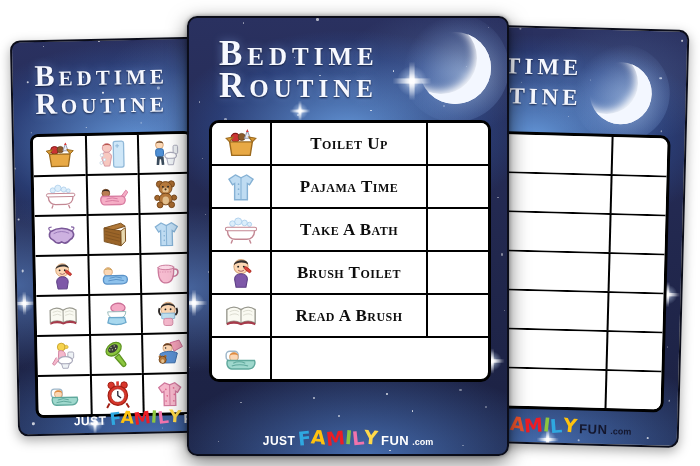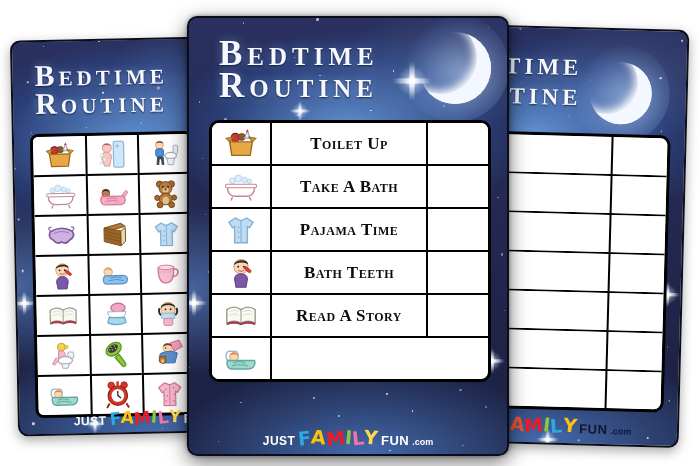--- a/index.html
+++ b/index.html
@@ -656,84 +656,84 @@
           </div>
           <div class="ccell">
             <span class="rlabel">Toilet Up</span>
           </div>
           <div class="ccell"></div>
         </div>
         <div class="crow">
           <div class="ccell">
             <span class="icon">
               <svg viewBox="0 0 48 48">
+                <path d="M16 7l8 4 8-4 9 6-5 8-3-2v23H15V19l-3 2-5-8z" fill="#bfdcf2" stroke="#85b1d4" stroke-width="2"></path>
+                <path d="M24 11v31" stroke="#85b1d4" stroke-width="1.5"></path>
+                <circle cx="20.5" cy="20" r="1.2" fill="#85b1d4"></circle>
+                <circle cx="20.5" cy="27" r="1.2" fill="#85b1d4"></circle>
+                <circle cx="20.5" cy="34" r="1.2" fill="#85b1d4"></circle>
+              </svg>
+            </span>
+          </div>
+          <div class="ccell">
+            <span class="rlabel">Pajama Time</span>
+          </div>
+          <div class="ccell"></div>
+        </div>
+        <div class="crow">
+          <div class="ccell">
+            <span class="icon">
+              <svg viewBox="0 0 48 48">
                 <circle cx="12" cy="15" r="4" fill="#dceefb" stroke="#9fc6e8"></circle>
                 <circle cx="20" cy="12" r="5" fill="#dceefb" stroke="#9fc6e8"></circle>
                 <circle cx="29" cy="14" r="4" fill="#dceefb" stroke="#9fc6e8"></circle>
                 <circle cx="36" cy="16" r="3" fill="#dceefb" stroke="#9fc6e8"></circle>
                 <path d="M5 23h38v3c0 7-5 11-11 11H16c-6 0-11-4-11-11z" fill="#fff" stroke="#c38793" stroke-width="2"></path>
                 <rect x="2" y="20" width="44" height="5" rx="2.5" fill="#fff" stroke="#c38793" stroke-width="1.5"></rect>
                 <path d="M12 38l-2 5M36 38l2 5" stroke="#c38793" stroke-width="2"></path>
               </svg>
             </span>
           </div>
           <div class="ccell">
             <span class="rlabel">Take A Bath</span>
-          </div>
-          <div class="ccell"></div>
-        </div>
-        <div class="crow">
-          <div class="ccell">
-            <span class="icon">
-              <svg viewBox="0 0 48 48">
-                <path d="M16 7l8 4 8-4 9 6-5 8-3-2v23H15V19l-3 2-5-8z" fill="#bfdcf2" stroke="#85b1d4" stroke-width="2"></path>
-                <path d="M24 11v31" stroke="#85b1d4" stroke-width="1.5"></path>
-                <circle cx="20.5" cy="20" r="1.2" fill="#85b1d4"></circle>
-                <circle cx="20.5" cy="27" r="1.2" fill="#85b1d4"></circle>
-                <circle cx="20.5" cy="34" r="1.2" fill="#85b1d4"></circle>
-              </svg>
-            </span>
-          </div>
-          <div class="ccell">
-            <span class="rlabel">Pajama Time</span>
           </div>
           <div class="ccell"></div>
         </div>
         <div class="crow">
           <div class="ccell">
             <span class="icon">
               <svg viewBox="0 0 48 48">
                 <circle cx="24" cy="15" r="10" fill="#fcd7b4" stroke="#d9a87c" stroke-width="1.5"></circle>
                 <path d="M14 13c0-8 20-10 20-1-4-4-16-4-20 1z" fill="#332f2e"></path>
                 <circle cx="20" cy="15" r="1.4" fill="#222"></circle>
                 <circle cx="28" cy="15" r="1.4" fill="#222"></circle>
                 <path d="M20 20q4 3 8 0" stroke="#a66" stroke-width="1.5" fill="none"></path>
                 <path d="M15 33c0-5 4-8 9-8s9 3 9 8l-2 11H17z" fill="#7e58a8" stroke="#5d3f84" stroke-width="1.5"></path>
                 <rect x="28" y="17" width="11" height="4" rx="2" transform="rotate(38 33 19)" fill="#d9413d" stroke="#a32015"></rect>
               </svg>
             </span>
           </div>
           <div class="ccell">
-            <span class="rlabel">Bath Teeth</span>
+            <span class="rlabel">Brush Toilet</span>
           </div>
           <div class="ccell"></div>
         </div>
         <div class="crow">
           <div class="ccell">
             <span class="icon">
               <svg viewBox="0 0 48 48">
                 <path d="M4 15q10-7 20 0 10-7 20 0v19q-10-5-20 0-10-5-20 0z" fill="#fafaf2" stroke="#9a9a90" stroke-width="2"></path>
                 <path d="M24 15v19" stroke="#9a9a90" stroke-width="1.5"></path>
                 <path d="M8 18q8-4 13 0M8 23q8-4 13 0M27 18q8-4 13 0M27 23q8-4 13 0" stroke="#cfcfc2" stroke-width="1" fill="none"></path>
                 <path d="M4 34q10-5 20 0 10-5 20 0v3q-10-4-20 0-10-4-20 0z" fill="#a63a4a"></path>
               </svg>
             </span>
           </div>
           <div class="ccell">
-            <span class="rlabel">Read A Story</span>
+            <span class="rlabel">Read A Brush</span>
           </div>
           <div class="ccell"></div>
         </div>
         <div class="crow">
           <div class="ccell">
             <span class="icon">
               <svg viewBox="0 0 48 48">
                 <rect x="3" y="13" width="17" height="13" rx="5" fill="#fff" stroke="#9db6c9" stroke-width="2"></rect>
                 <circle cx="14" cy="21" r="6" fill="#fcd7b4" stroke="#d9a87c" stroke-width="1.5"></circle>
                 <path d="M8 19c1-5 11-5 12 0-3-2-9-2-12 0z" fill="#e08a3c"></path>

